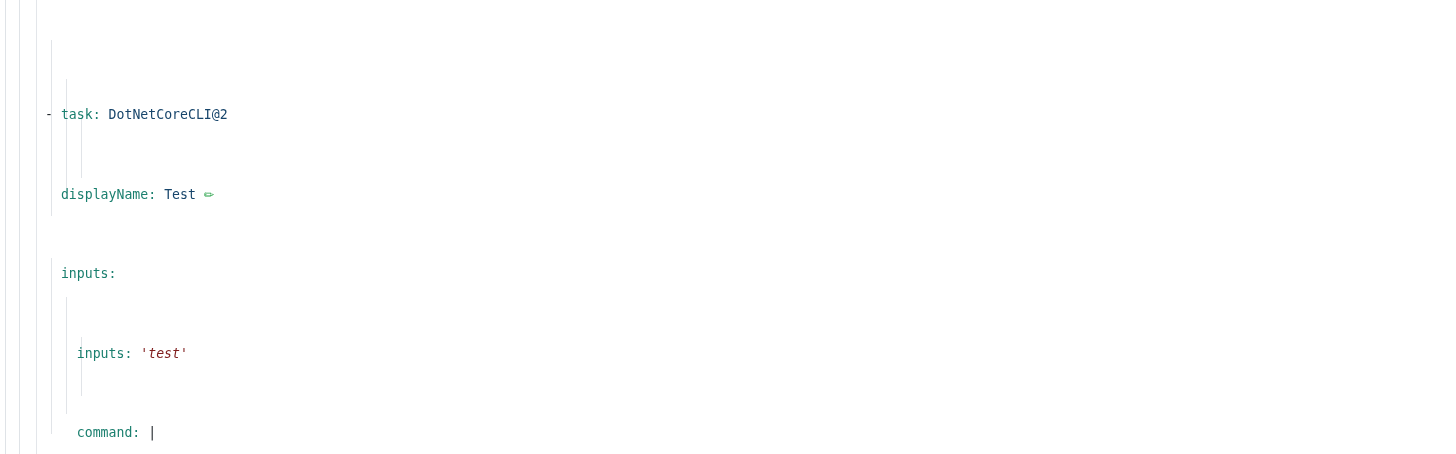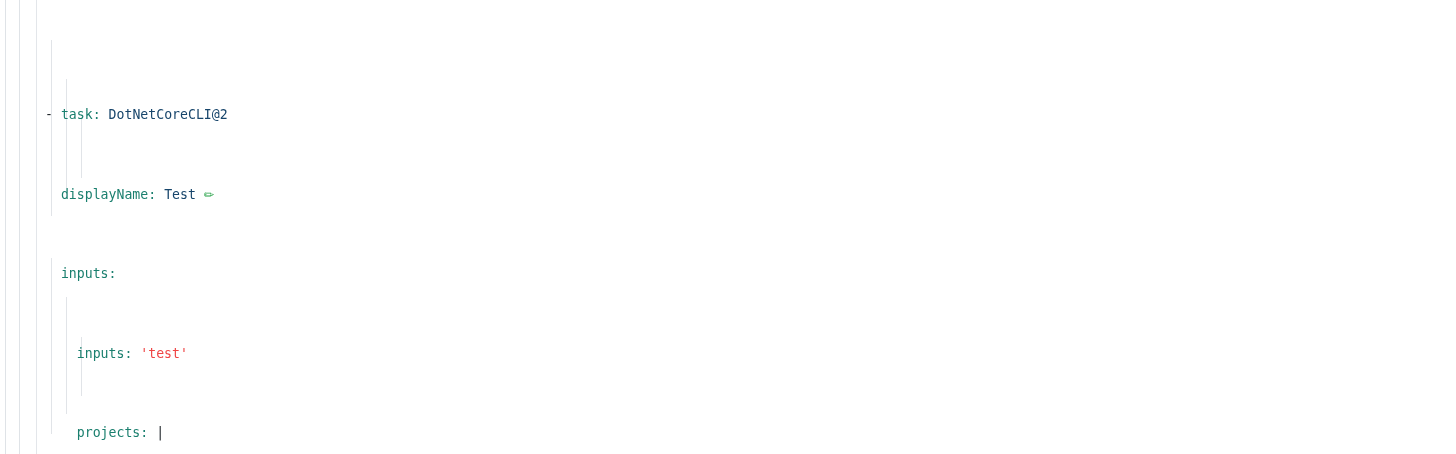--- a/index.html
+++ b/index.html
@@ -56,21 +56,21 @@
     padding-left: 45px;
   }
 
   
   .ind { color: transparent; }
 
   
   .k        { color: #1a7f6e; }              
   .dash     { color: #24292e; }              
   .v        { color: #17456b; }              
-  .str      { color: #ef4444; }              
+  .str      { color: #7f1d1d; font-style: italic; }              
   .pipe     { color: #24292e; }              
   .pencil   { color: #2aa34a; font-family: "DejaVu Sans", sans-serif; font-size: 12.5px; }
 
   
   .indent-guide {
     position: absolute;
     width: 1px;
     background: #e1e4e8;
   }
 </style>
@@ -95,21 +95,21 @@
 
     
     <div class="code-line"><span class="dash">-</span><span class="ind"> </span><span class="k">task:</span><span class="ind"> </span><span class="v">DotNetCoreCLI@2</span></div>
 
     <div class="code-line"><span class="ind">  </span><span class="k">displayName:</span><span class="ind"> </span><span class="v">Test</span><span class="ind"> </span><span class="pencil">✏</span></div>
 
     <div class="code-line"><span class="ind">  </span><span class="k">inputs:</span></div>
 
     <div class="code-line"><span class="ind">    </span><span class="k">inputs:</span><span class="ind"> </span><span class="str">'test'</span></div>
 
-    <div class="code-line"><span class="ind">    </span><span class="k">projects:</span><span class="ind"> </span><span class="pipe">|</span></div>
+    <div class="code-line"><span class="ind">    </span><span class="k">command:</span><span class="ind"> </span><span class="pipe">|</span></div>
 
     
     
     
 
     
 
     
 
     

